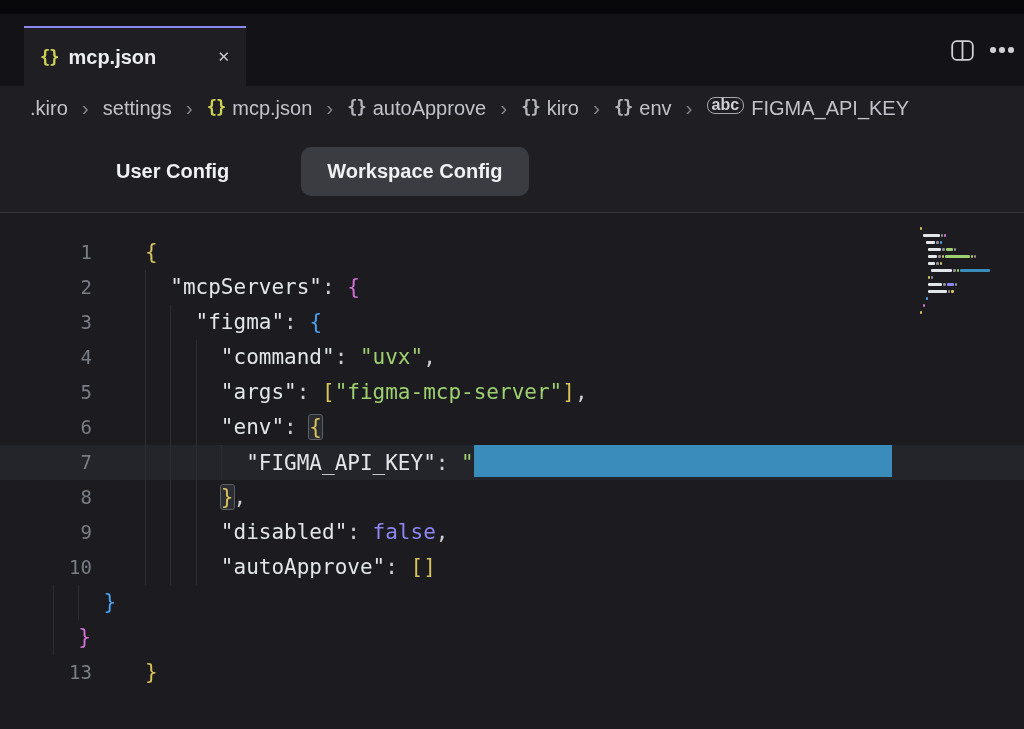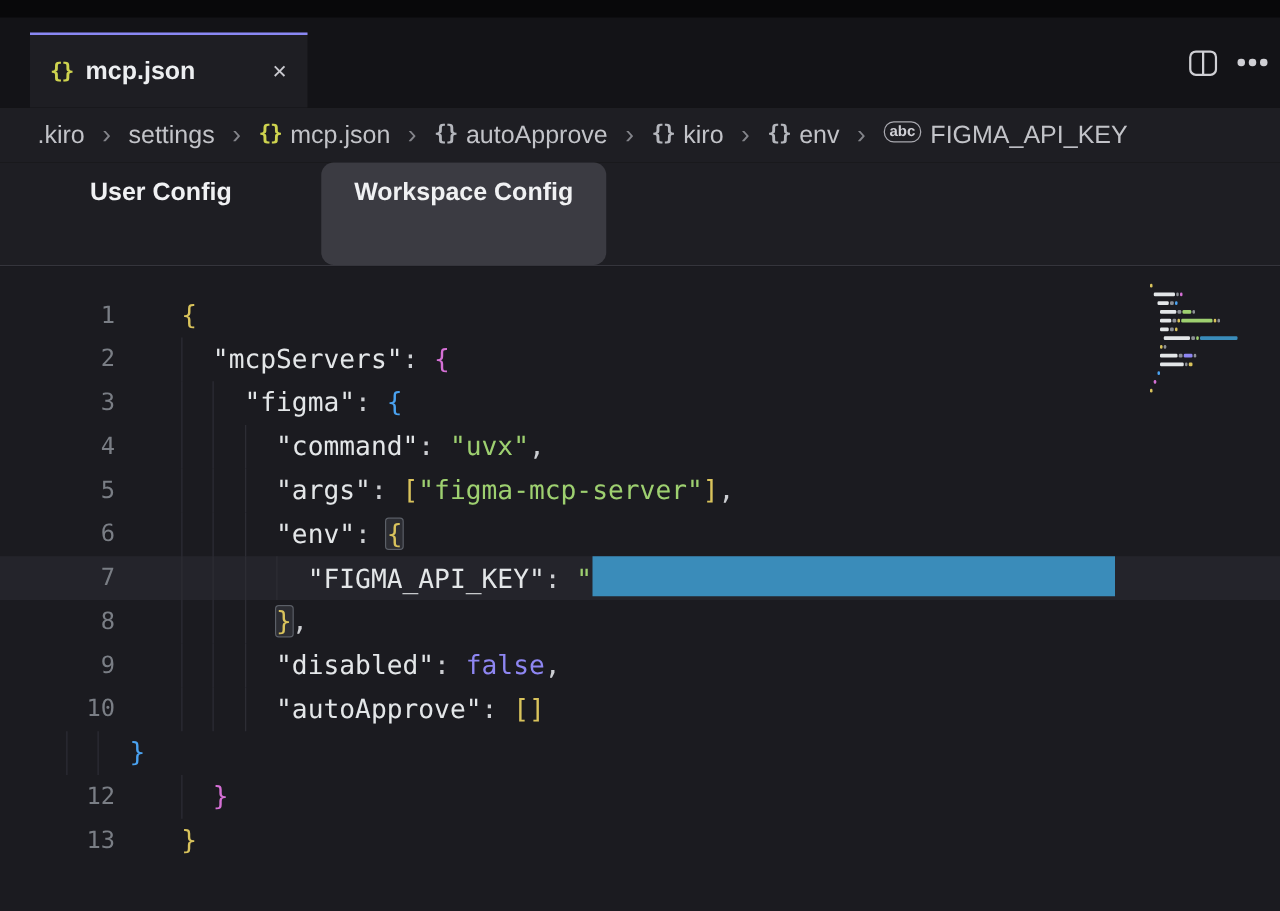--- a/index.html
+++ b/index.html
@@ -26,26 +26,26 @@
   .dots i { width:5.5px; height:5.5px; border-radius:50%; background:#cfcfd4; }
 
   
   .crumbs { height:44px; background:#1e1e23; display:flex; align-items:center;
             padding-left:30px; white-space:nowrap; overflow:hidden;
             font-size:20px; color:#c2c3c8; }
   .bc-sep { margin:0 14px; color:#84858b; font-size:21px; }
   .bc-item { display:inline-flex; align-items:flex-start; cursor:pointer; }
   .bc-ic.braces { font-family:"DejaVu Sans Mono", monospace; font-size:17px; font-weight:bold;
                   color:#b4b6bc; letter-spacing:-1px; margin-right:7px; }
-  .bc-ic.abc { font-size:12px; font-weight:700; color:#d0d0d6; border:1.6px solid #a9a9b0;
+  .bc-ic.abc { font-size:16px; font-weight:700; color:#d0d0d6; border:1.6px solid #a9a9b0;
                border-radius:8px; padding:0 4px 1px 4px; margin-right:7px; line-height:14px; }
 
   
-  .config-row { height:82px; background:#1e1e23; display:flex; 
-                padding-left:46px; gap:46px; }
+  .config-row { height:82px; background:#1e1e23; display:flex; align-items:center;
+                padding-left:90px; gap:46px; }
   .config-tab { font-size:20px; font-weight:600; color:#f0f1f3; cursor:pointer;
                 padding:13px 26px; border-radius:10px; }
   .config-tab.selected { background:#3b3b42; }
 
   .divider { height:1px; background:#35353c; }
 
   
   .editor { position:relative; height:516px; background:#1b1b20; padding-top:22px;
             font-family:"DejaVu Sans Mono", monospace; }
   .line { display:flex; height:35px; line-height:35px; font-size:21px; position:relative; }
@@ -180,21 +180,20 @@
           <span class="lc" style="padding-left: 6ch;"><span class="guide" style="left: 0ch;"></span><span class="guide" style="left: 2ch;"></span><span class="guide" style="left: 4ch;"></span><span class="tk key">"disabled"</span><span class="tk pun">: </span><span class="tk kw">false</span><span class="tk pun">,</span></span>
         </div>
         <div class="line">
           <span class="ln">10</span>
           <span class="lc" style="padding-left: 6ch;"><span class="guide" style="left: 0ch;"></span><span class="guide" style="left: 2ch;"></span><span class="guide" style="left: 4ch;"></span><span class="tk key">"autoApprove"</span><span class="tk pun">: </span><span class="tk b3">[]</span></span>
         </div>
         <div class="line">
           <span class="lc" style="padding-left: 4ch;"><span class="guide" style="left: 0ch;"></span><span class="guide" style="left: 2ch;"></span><span class="tk b2">}</span></span>
         </div>
         <div class="line">
-          <span class="ln">12</span>
           <span class="lc" style="padding-left: 2ch;"><span class="guide" style="left: 0ch;"></span><span class="tk b1">}</span></span>
         </div>
         <div class="line">
           <span class="ln">13</span>
           <span class="lc" style="padding-left: 0ch;"><span class="tk b0">}</span></span>
         </div>
       </div>
     <div class="minimap">
         <div class="mm-row"><span style="width: 0px;"></span><span style="width: 2px; background: rgb(217, 195, 92); margin-right: 1px;"></span></div>
         <div class="mm-row"><span style="width: 2.8px;"></span><span style="width: 16.8px; background: rgb(227, 230, 232); margin-right: 1px;"></span><span style="width: 2.8px; background: rgb(141, 144, 150); margin-right: 1px;"></span><span style="width: 2px; background: rgb(213, 112, 213); margin-right: 1px;"></span></div>

